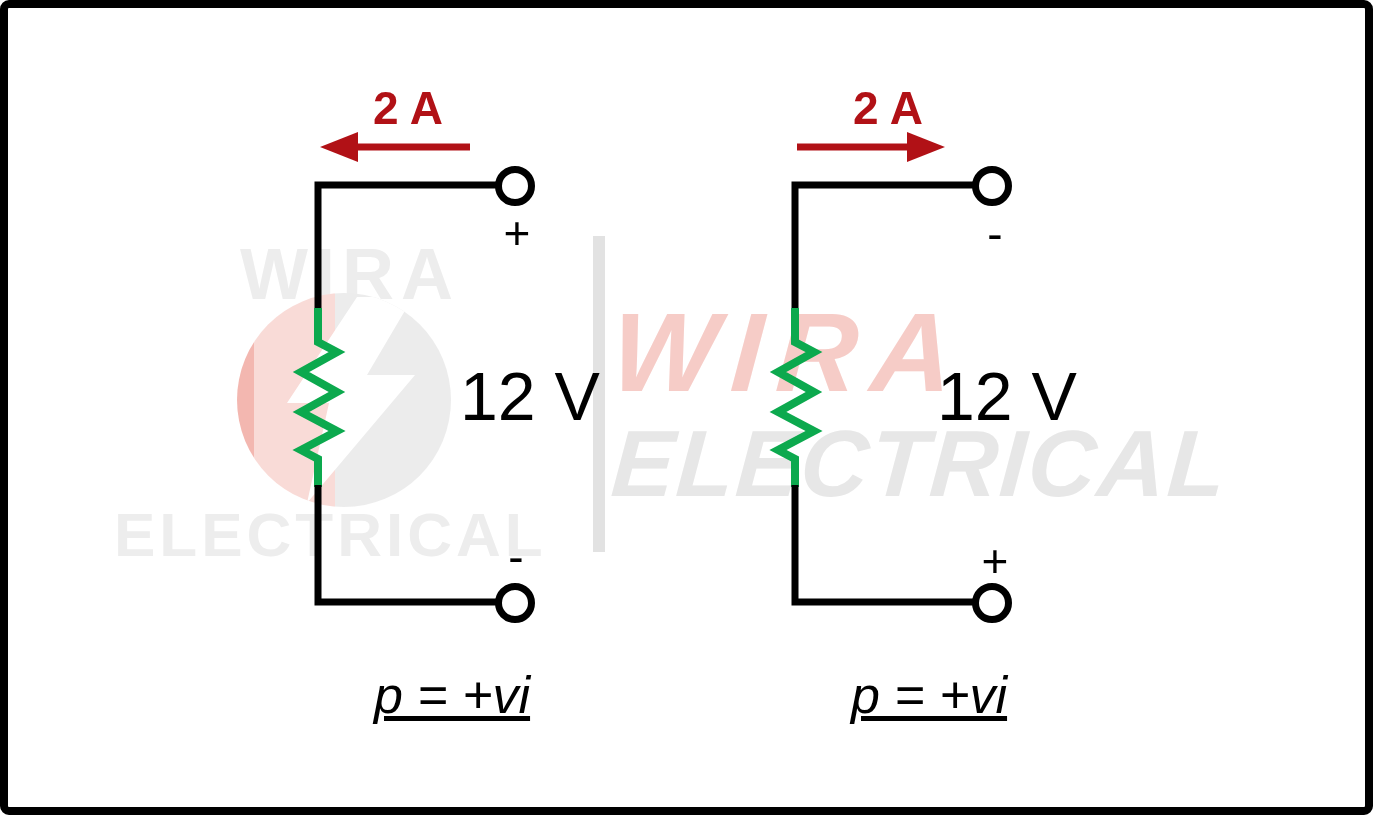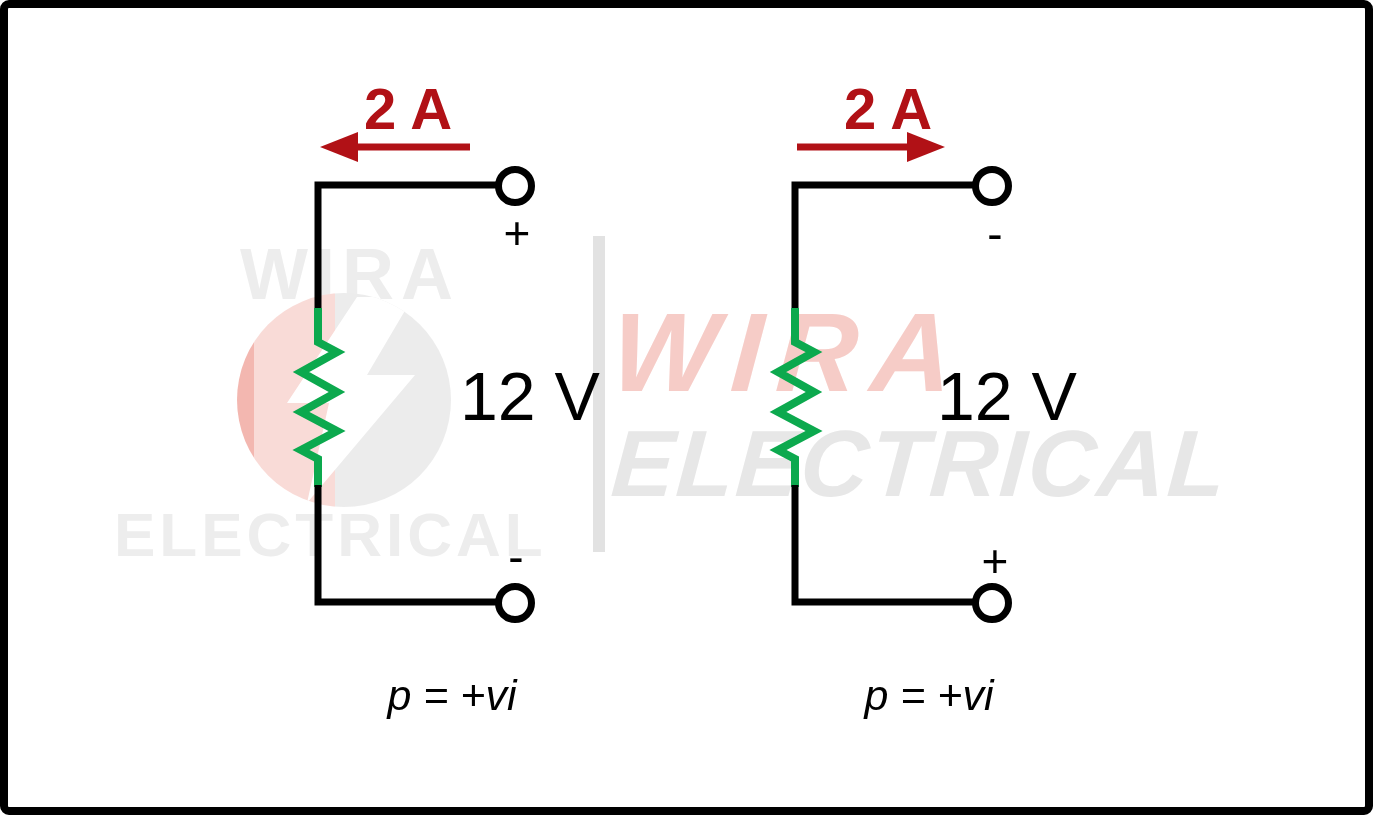--- a/index.html
+++ b/index.html
@@ -20,24 +20,24 @@
   
   .circuit-svg{position:absolute;left:0;top:0;z-index:2;}
   .wire{stroke:var(--wire);stroke-width:7;fill:none;stroke-linejoin:miter;}
   .resistor{stroke:var(--resistor_green);stroke-width:8;fill:none;stroke-linejoin:miter;}
   .terminal{stroke:var(--wire);stroke-width:7;fill:#fff;}
   .arrow-shaft{stroke:var(--current_red);stroke-width:7;}
   .arrow-head{fill:var(--current_red);}
 
   
   .lbl{position:absolute;z-index:3;transform:translate(-50%,-50%);white-space:nowrap;color:var(--ink);}
-  .current-lbl{font-size:58px;font-weight:bold;color:var(--current_red);}
+  .current-lbl{font-size:46px;font-weight:bold;color:var(--current_red);}
   .sign-lbl{font-size:46px;}
   .volt-lbl{font-size:68px;}
-  .formula-lbl{font-size:43px;font-style:italic;}
+  .formula-lbl{font-size:52px;font-style:italic;text-decoration:underline;}
 
   .l-current{left:408px;top:108px;}
   .l-sign-top{left:517px;top:233px;}
   .l-volt{left:530px;top:396px;}
   .l-sign-bottom{left:516px;top:557px;}
   .l-formula{left:452px;top:695px;}
 
   .r-current{left:888px;top:108px;}
   .r-sign-top{left:995px;top:234px;}
   .r-volt{left:1007px;top:396px;}

